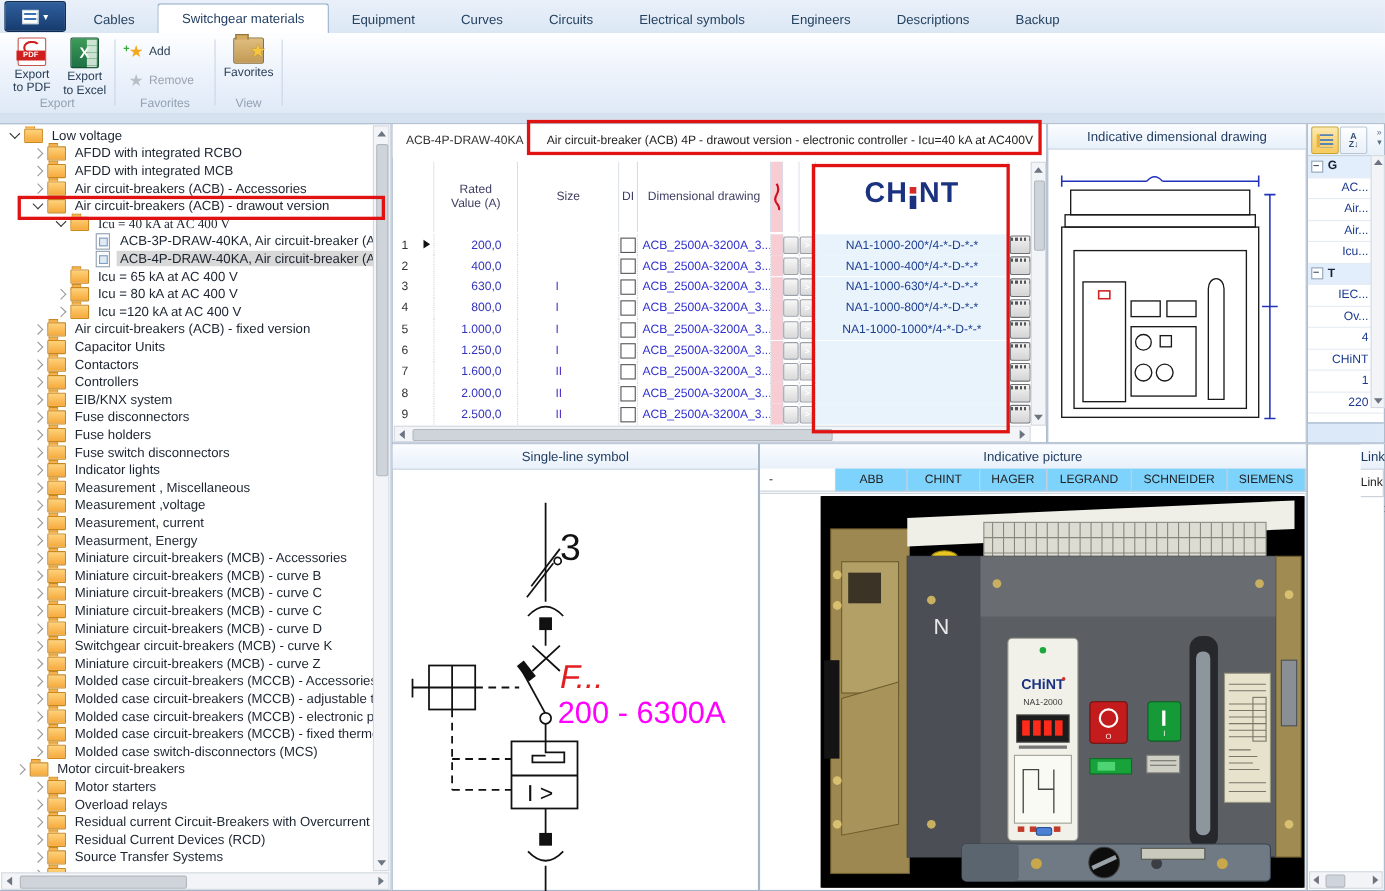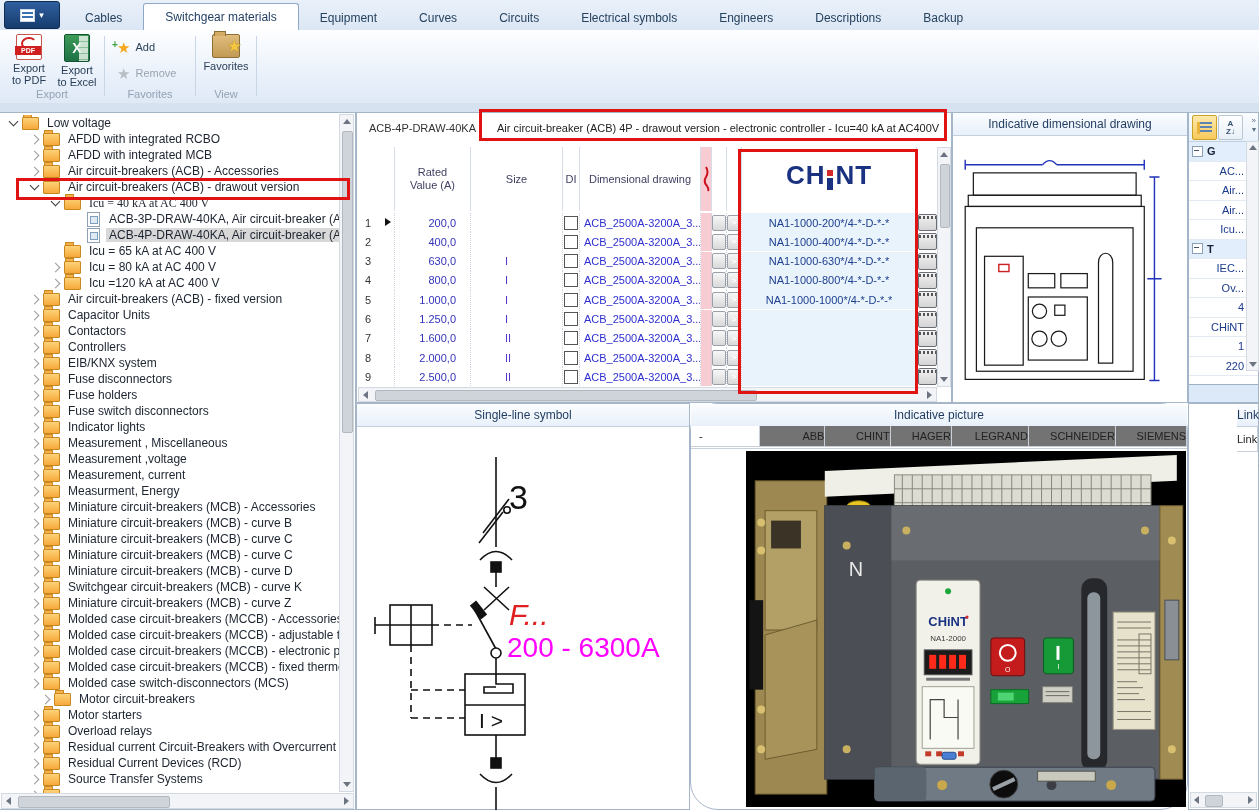--- a/index.html
+++ b/index.html
@@ -97,23 +97,23 @@
   .pinicon{position:absolute;right:2px;top:3px;font-size:8px;color:#5a6f85;line-height:9px;text-align:right;}
   .prow{height:19.5px;box-sizing:border-box;border-bottom:1px solid #e4ebf3;display:flex;align-items:center;font-size:11px;}
   .prow.grp{background:#e2eefb;color:#16243c;font-weight:bold;}
   .minus{width:9px;height:9px;border:1px solid #8ba0b6;background:#fff;margin:0 4px 0 3px;position:relative;flex:0 0 9px;}
   .minus::after{content:"";position:absolute;left:1px;top:3px;width:5px;height:1px;background:#44556a;}
   .pval{width:100%;text-align:right;padding-right:14px;color:#1b3a8c;}
   #props-desc{position:absolute;left:0px;bottom:0px;width:69px;height:17px;background:#dce9f8;border-top:1px solid #9db0c4;}
 
   
   #symbol{left:356px;top:403px;width:334px;height:407px;}
-  #pict{left:690px;top:403px;width:498px;height:407px;border-radius:28px;}
+  #pict{left:690px;top:403px;width:498px;height:407px;}
   #ptabs{position:absolute;left:0;top:22px;width:496px;height:22px;display:flex;border-bottom:1px solid #c9d2dc;background:#fff;}
-  .ptab{height:21px;line-height:21px;text-align:right;font-size:11px;color:#222;border-right:1px solid #c9cfd8;background:#737373;border-bottom:1px solid #c9cfd8;box-sizing:border-box;}
+  .ptab{height:21px;line-height:21px;text-align:center;font-size:11px;color:#222;border-right:1px solid #c9cfd8;background:#7dd3fc;border-bottom:1px solid #c9cfd8;box-sizing:border-box;}
   .ptab.first{background:#fff;text-align:left;padding-left:8px;}
   #photo{position:absolute;left:55px;top:47px;width:440px;height:356px;background:#000;}
   #links{left:1188px;top:403px;width:71px;height:407px;padding-left:48px;}
   #links-hdr{display:flex;border-bottom:1px solid #c9cfd8;height:24px;}
   #links-hdr div{font-size:11px;color:#222;line-height:24px;text-align:center;box-sizing:border-box;}
   #lh1{width:46px;border-right:1px solid #c9cfd8;}
   #lh2{width:23px;}
 
   
   .ann{position:absolute;border:3px solid #e01212;z-index:50;pointer-events:none;}
@@ -425,21 +425,21 @@
           <span class="fold"></span>
           <span class="tlabel">Molded case circuit-breakers (MCCB) - fixed thermom</span>
         </div>
         <div class="trow" style="padding-left: 27px;">
           <span class="chevbox">
             <span class="chev"></span>
           </span>
           <span class="fold"></span>
           <span class="tlabel">Molded case switch-disconnectors (MCS)</span>
         </div>
-        <div class="trow" style="padding-left: 38px; align-items: center;">
+        <div class="trow" style="padding-left: 11px; align-items: center;">
           <span class="chevbox">
             <span class="chev"></span>
           </span>
           <span class="fold"></span>
           <span class="tlabel">Motor circuit-breakers</span>
         </div>
         <div class="trow" style="padding-left: 27px;">
           <span class="chevbox">
             <span class="chev"></span>
           </span>

